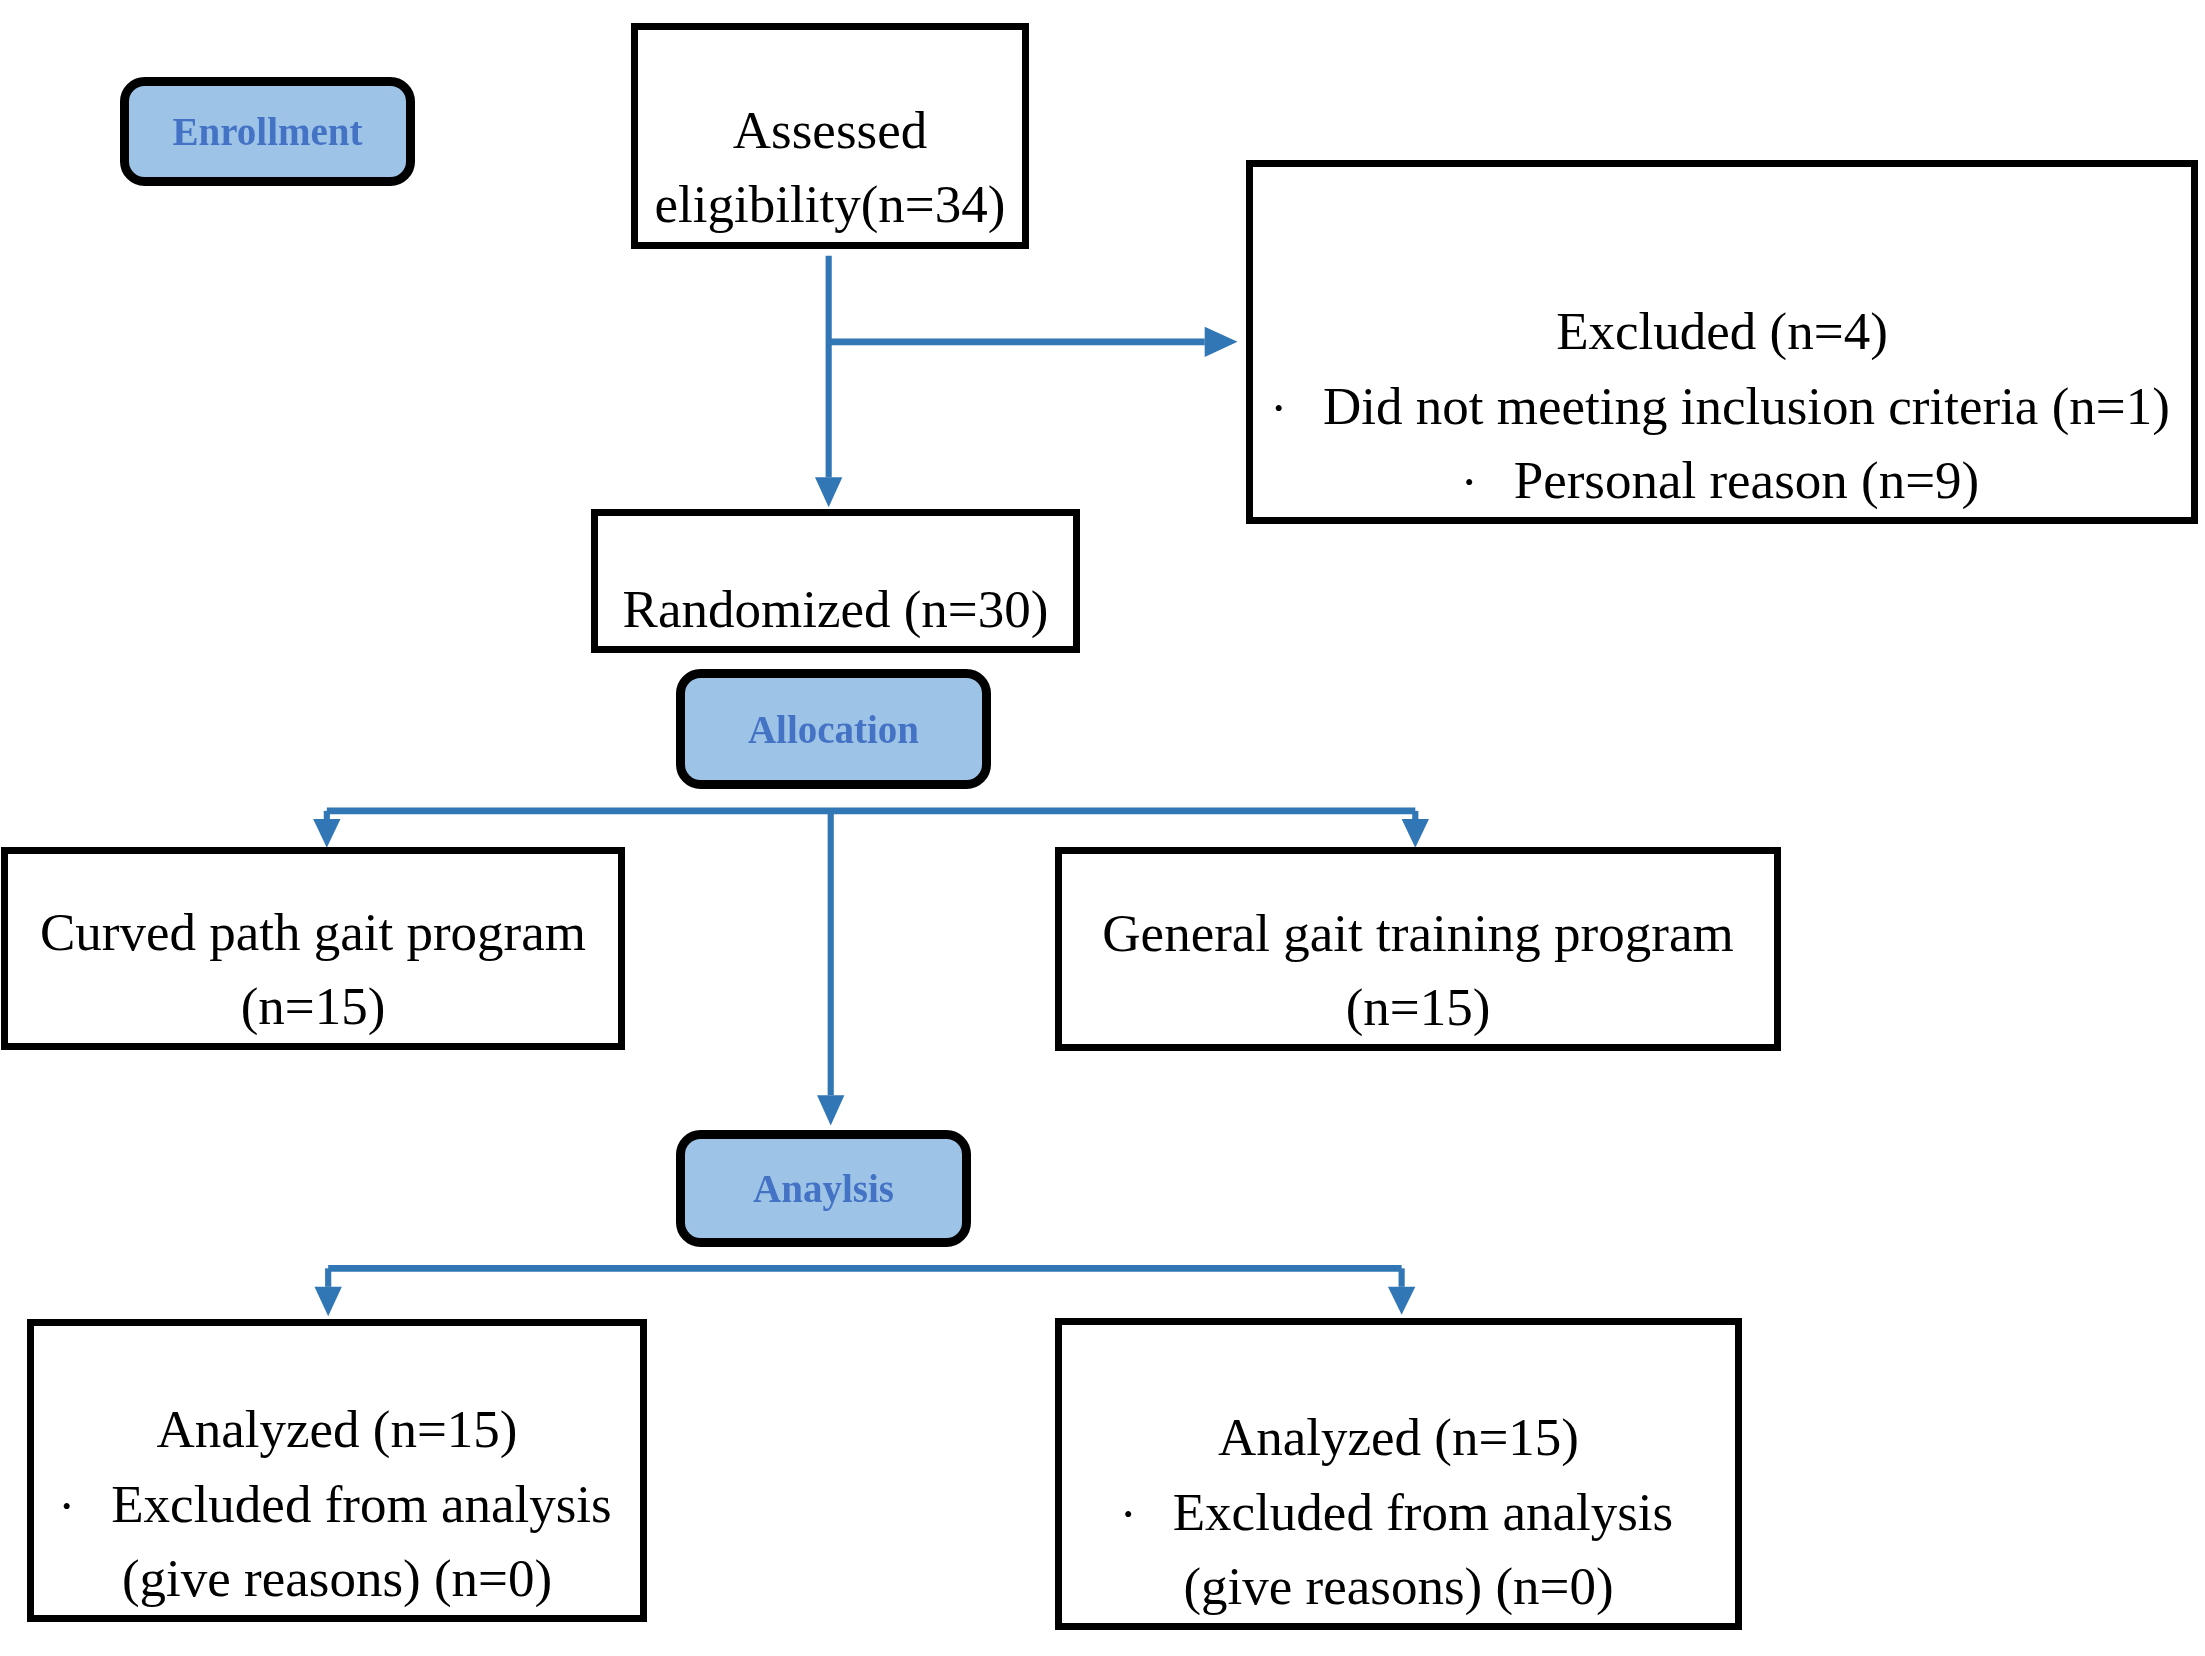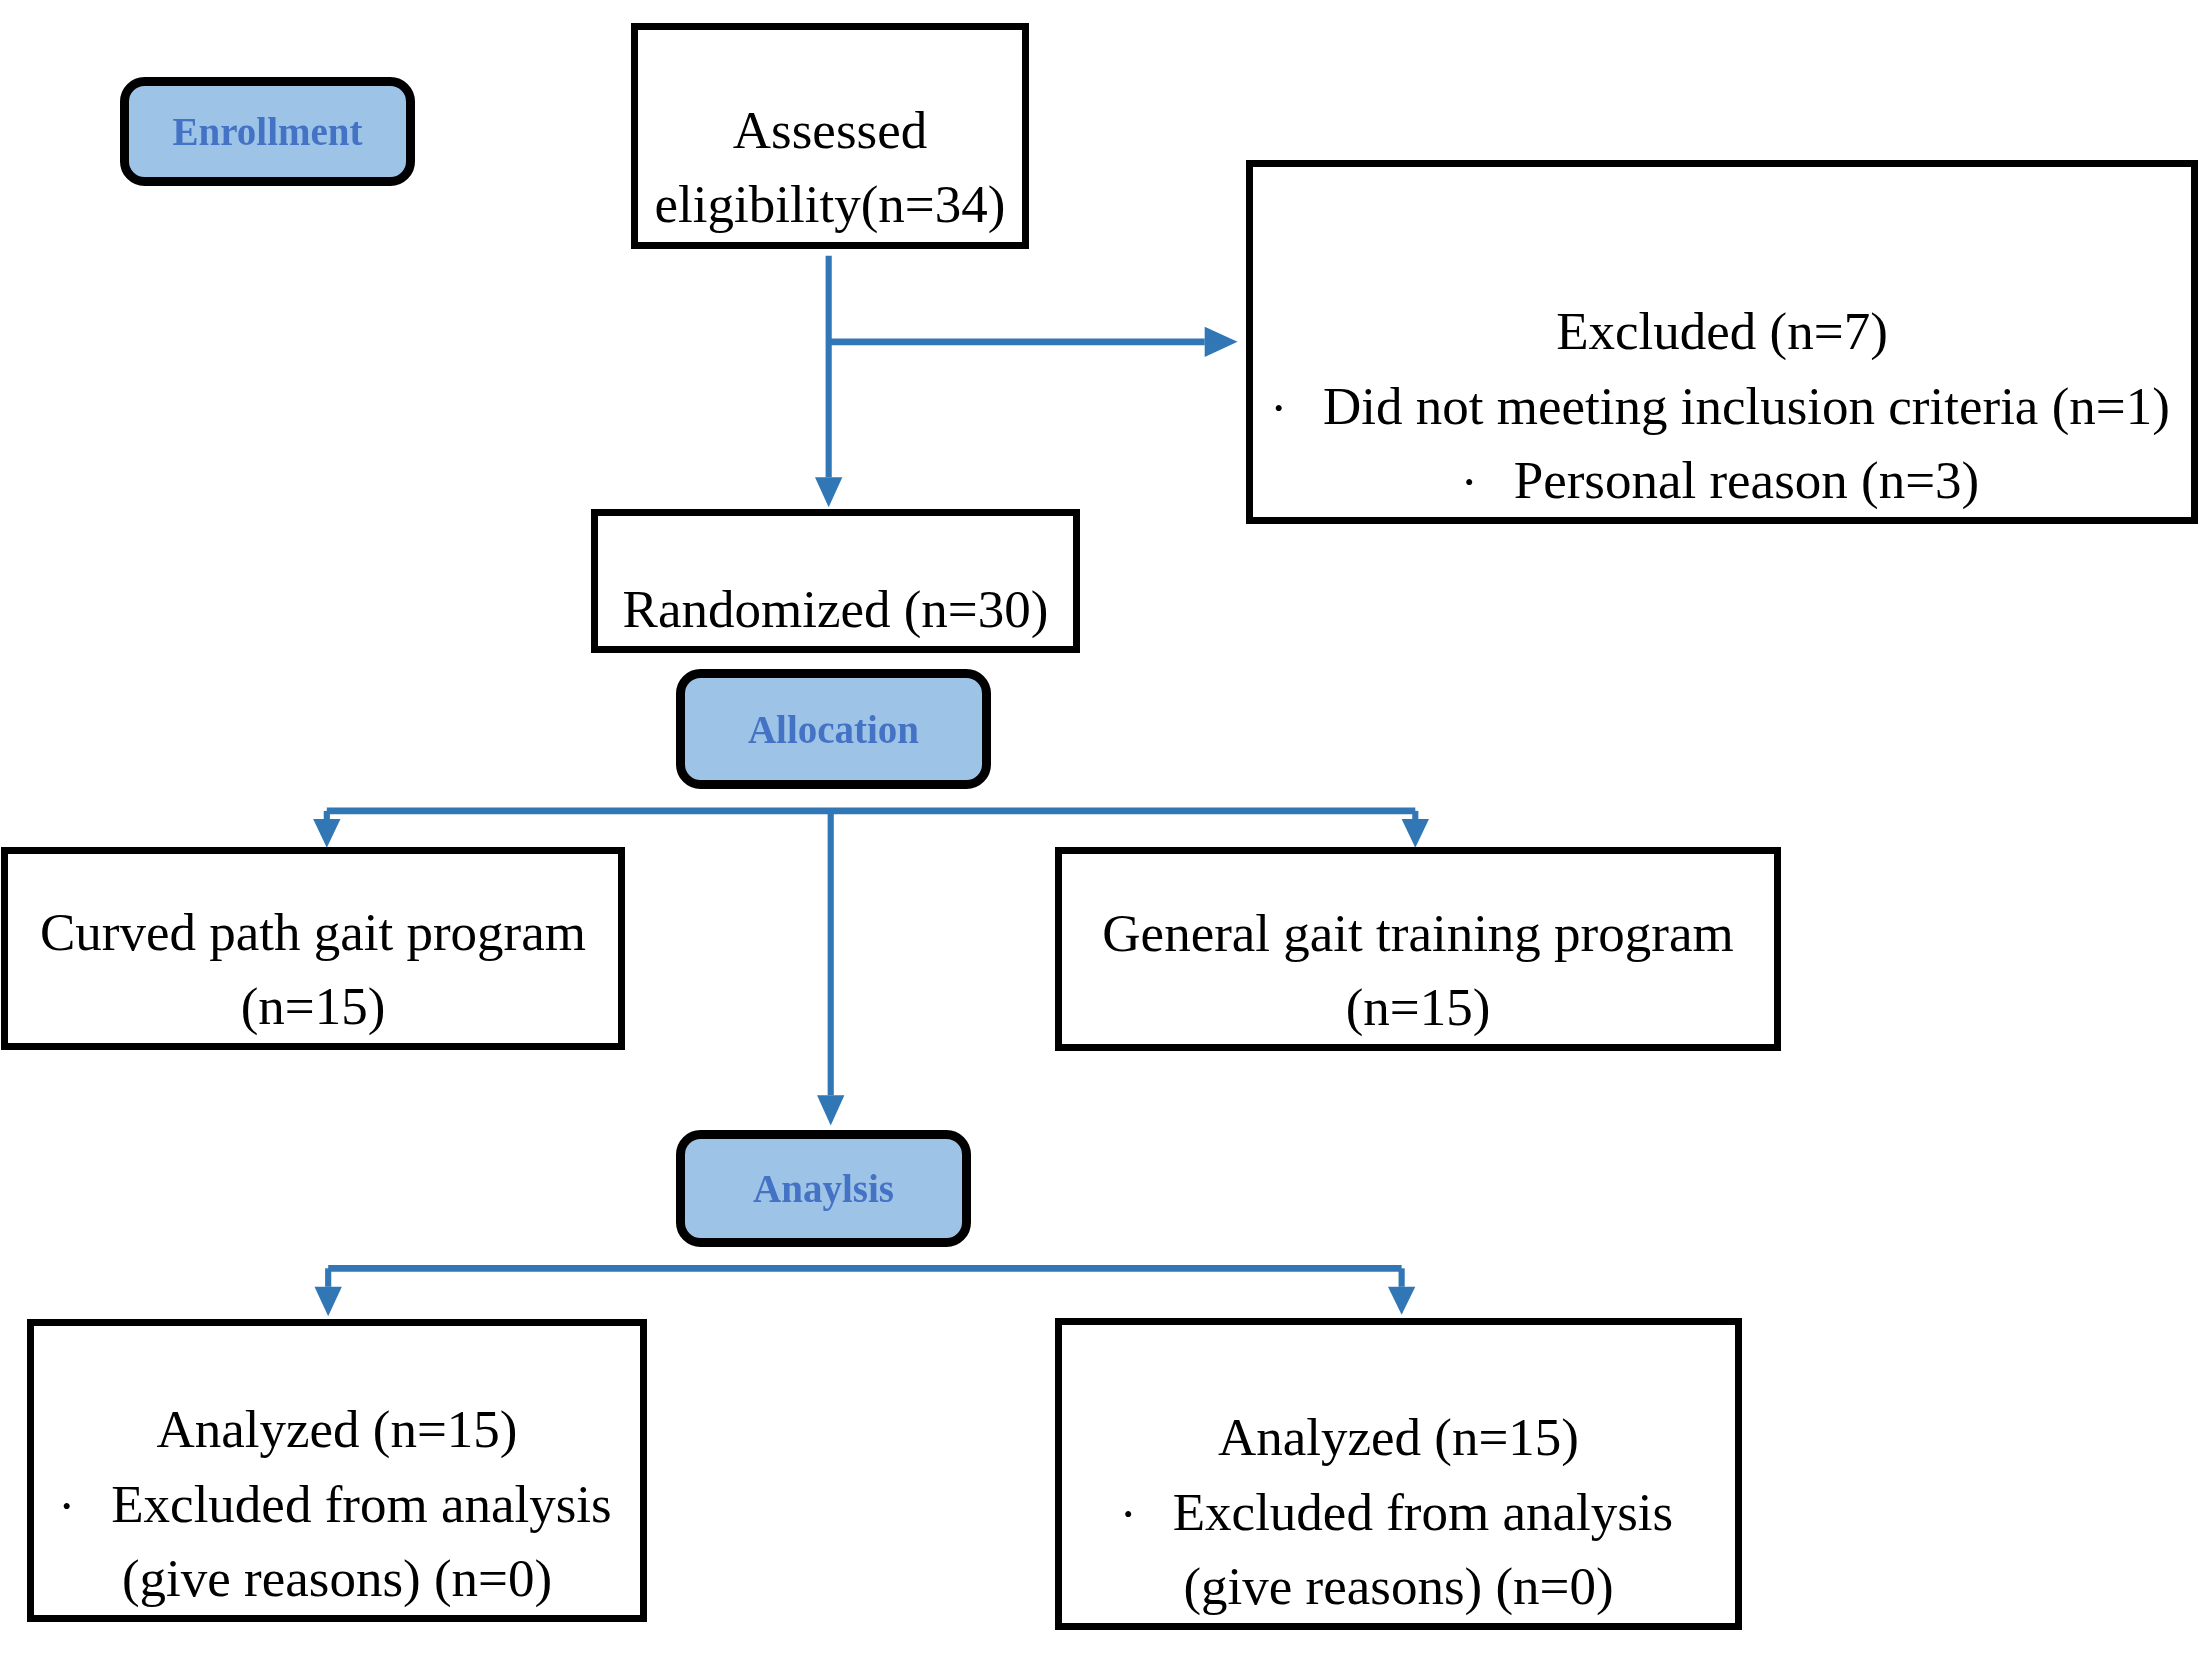--- a/index.html
+++ b/index.html
@@ -99,23 +99,23 @@
   <div id="label-enrollment" class="stage-label">
     <span class="line">Enrollment</span>
   </div>
 
   <div id="box-assessed" class="flow-box">
     <div class="line">Assessed</div>
     <div class="line">eligibility(n=34)</div>
   </div>
 
   <div id="box-excluded" class="flow-box">
-    <div class="line">Excluded (n=7)</div>
+    <div class="line">Excluded (n=4)</div>
     <div class="bullet-line"><span class="bullet">•</span><span>Did not meeting inclusion criteria (n=1)</span></div>
-    <div class="bullet-line"><span class="bullet">•</span><span>Personal reason (n=3)</span></div>
+    <div class="bullet-line"><span class="bullet">•</span><span>Personal reason (n=9)</span></div>
   </div>
 
   <div id="box-randomized" class="flow-box">
     <div class="line">Randomized (n=30)</div>
   </div>
 
   <div id="label-allocation" class="stage-label">
     <span class="line">Allocation</span>
   </div>
 

